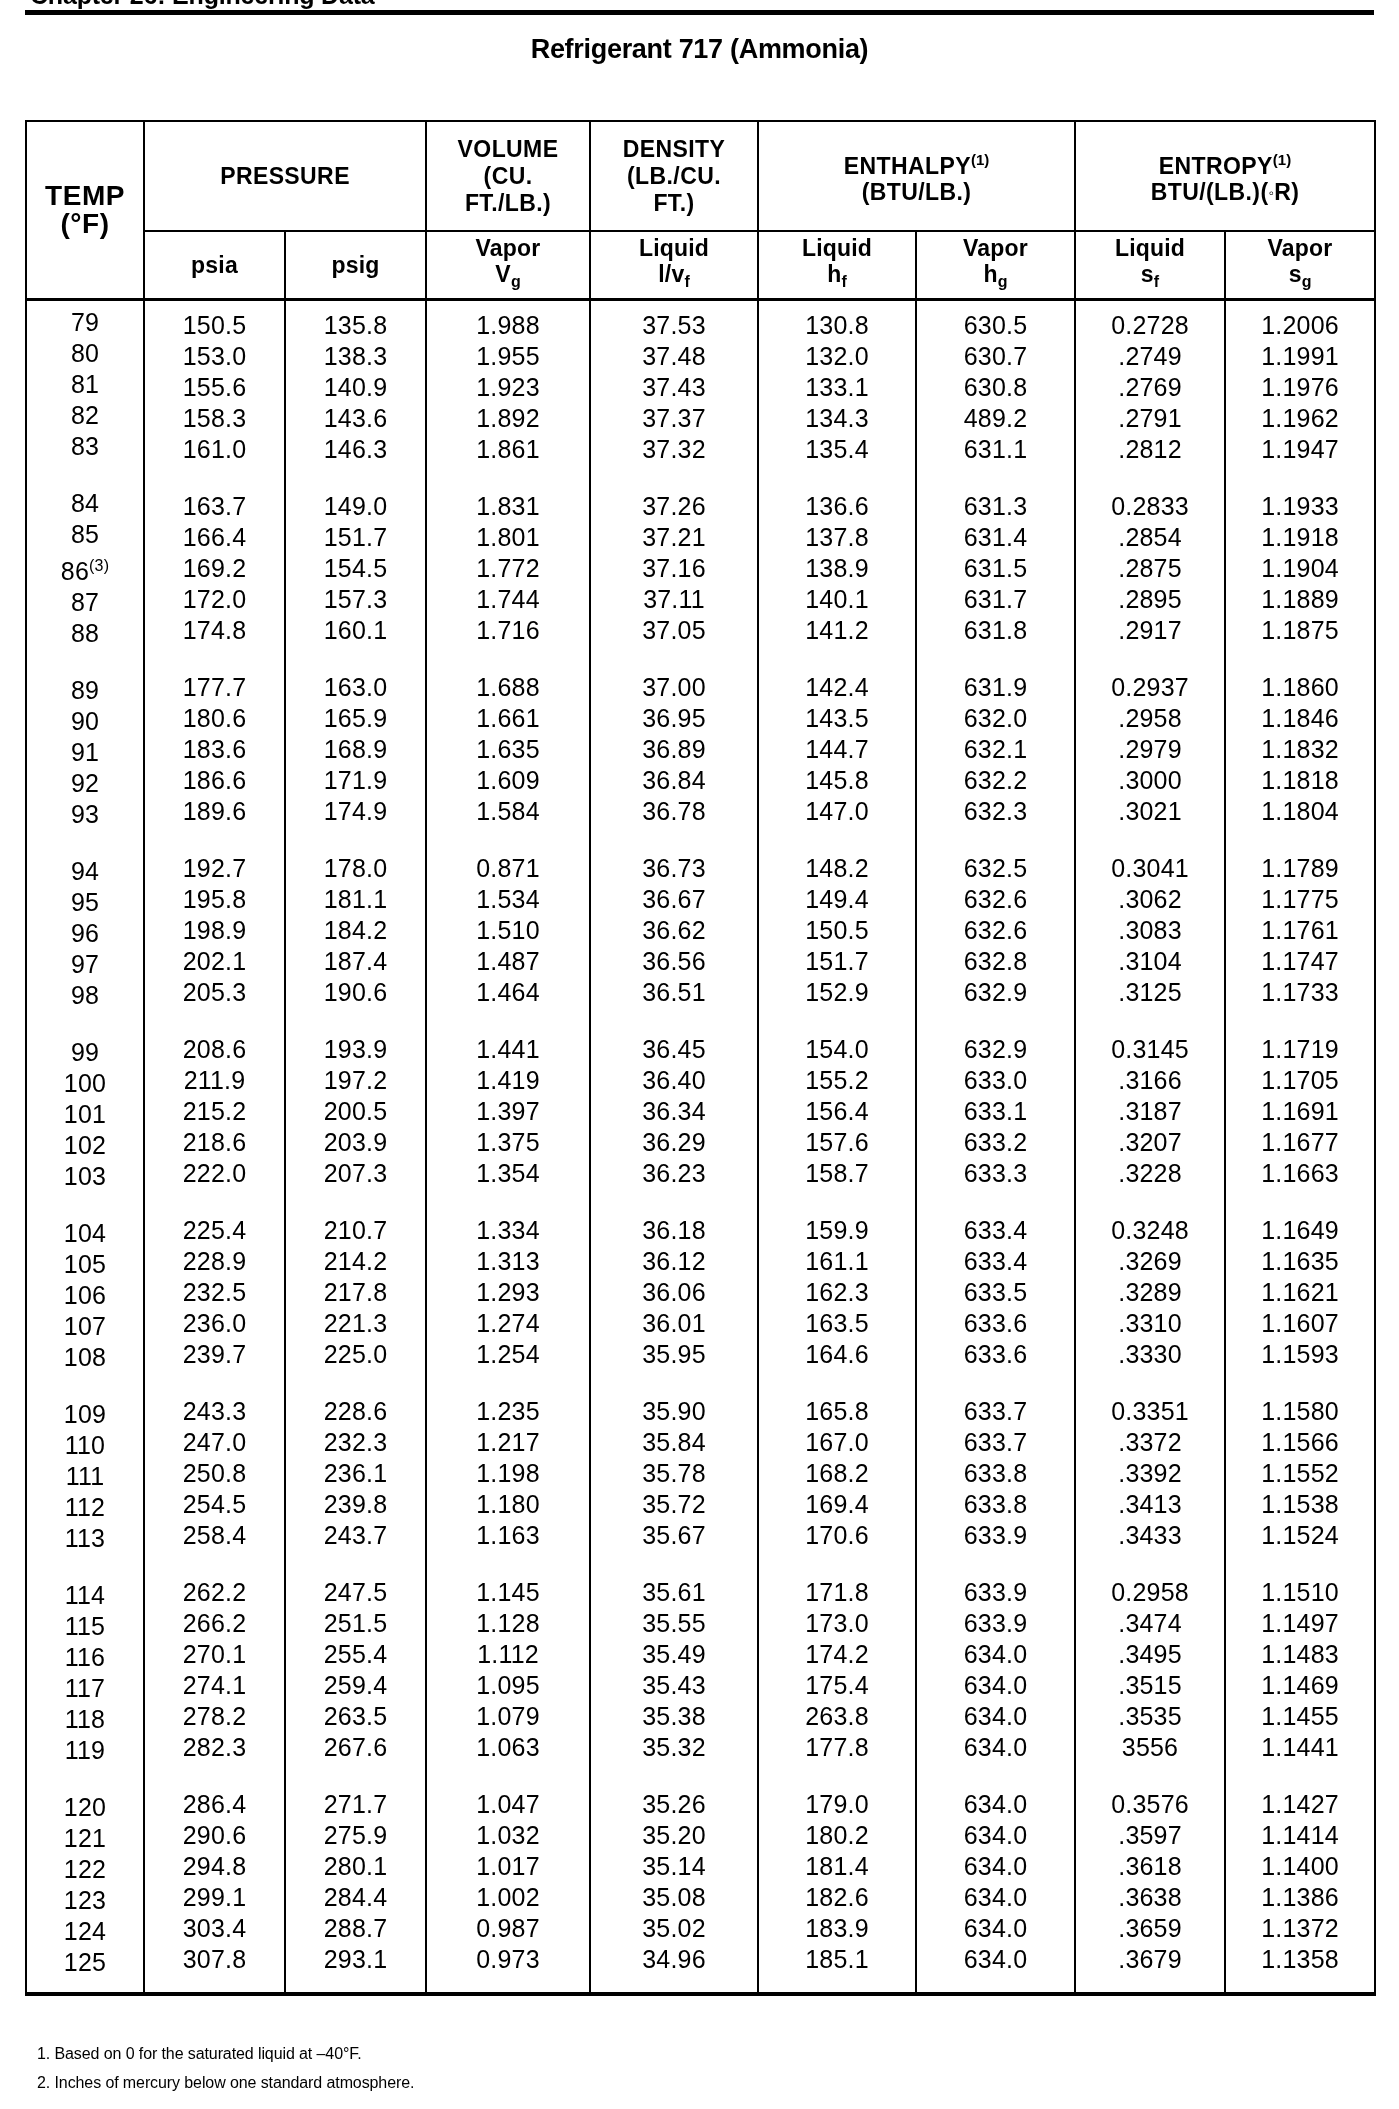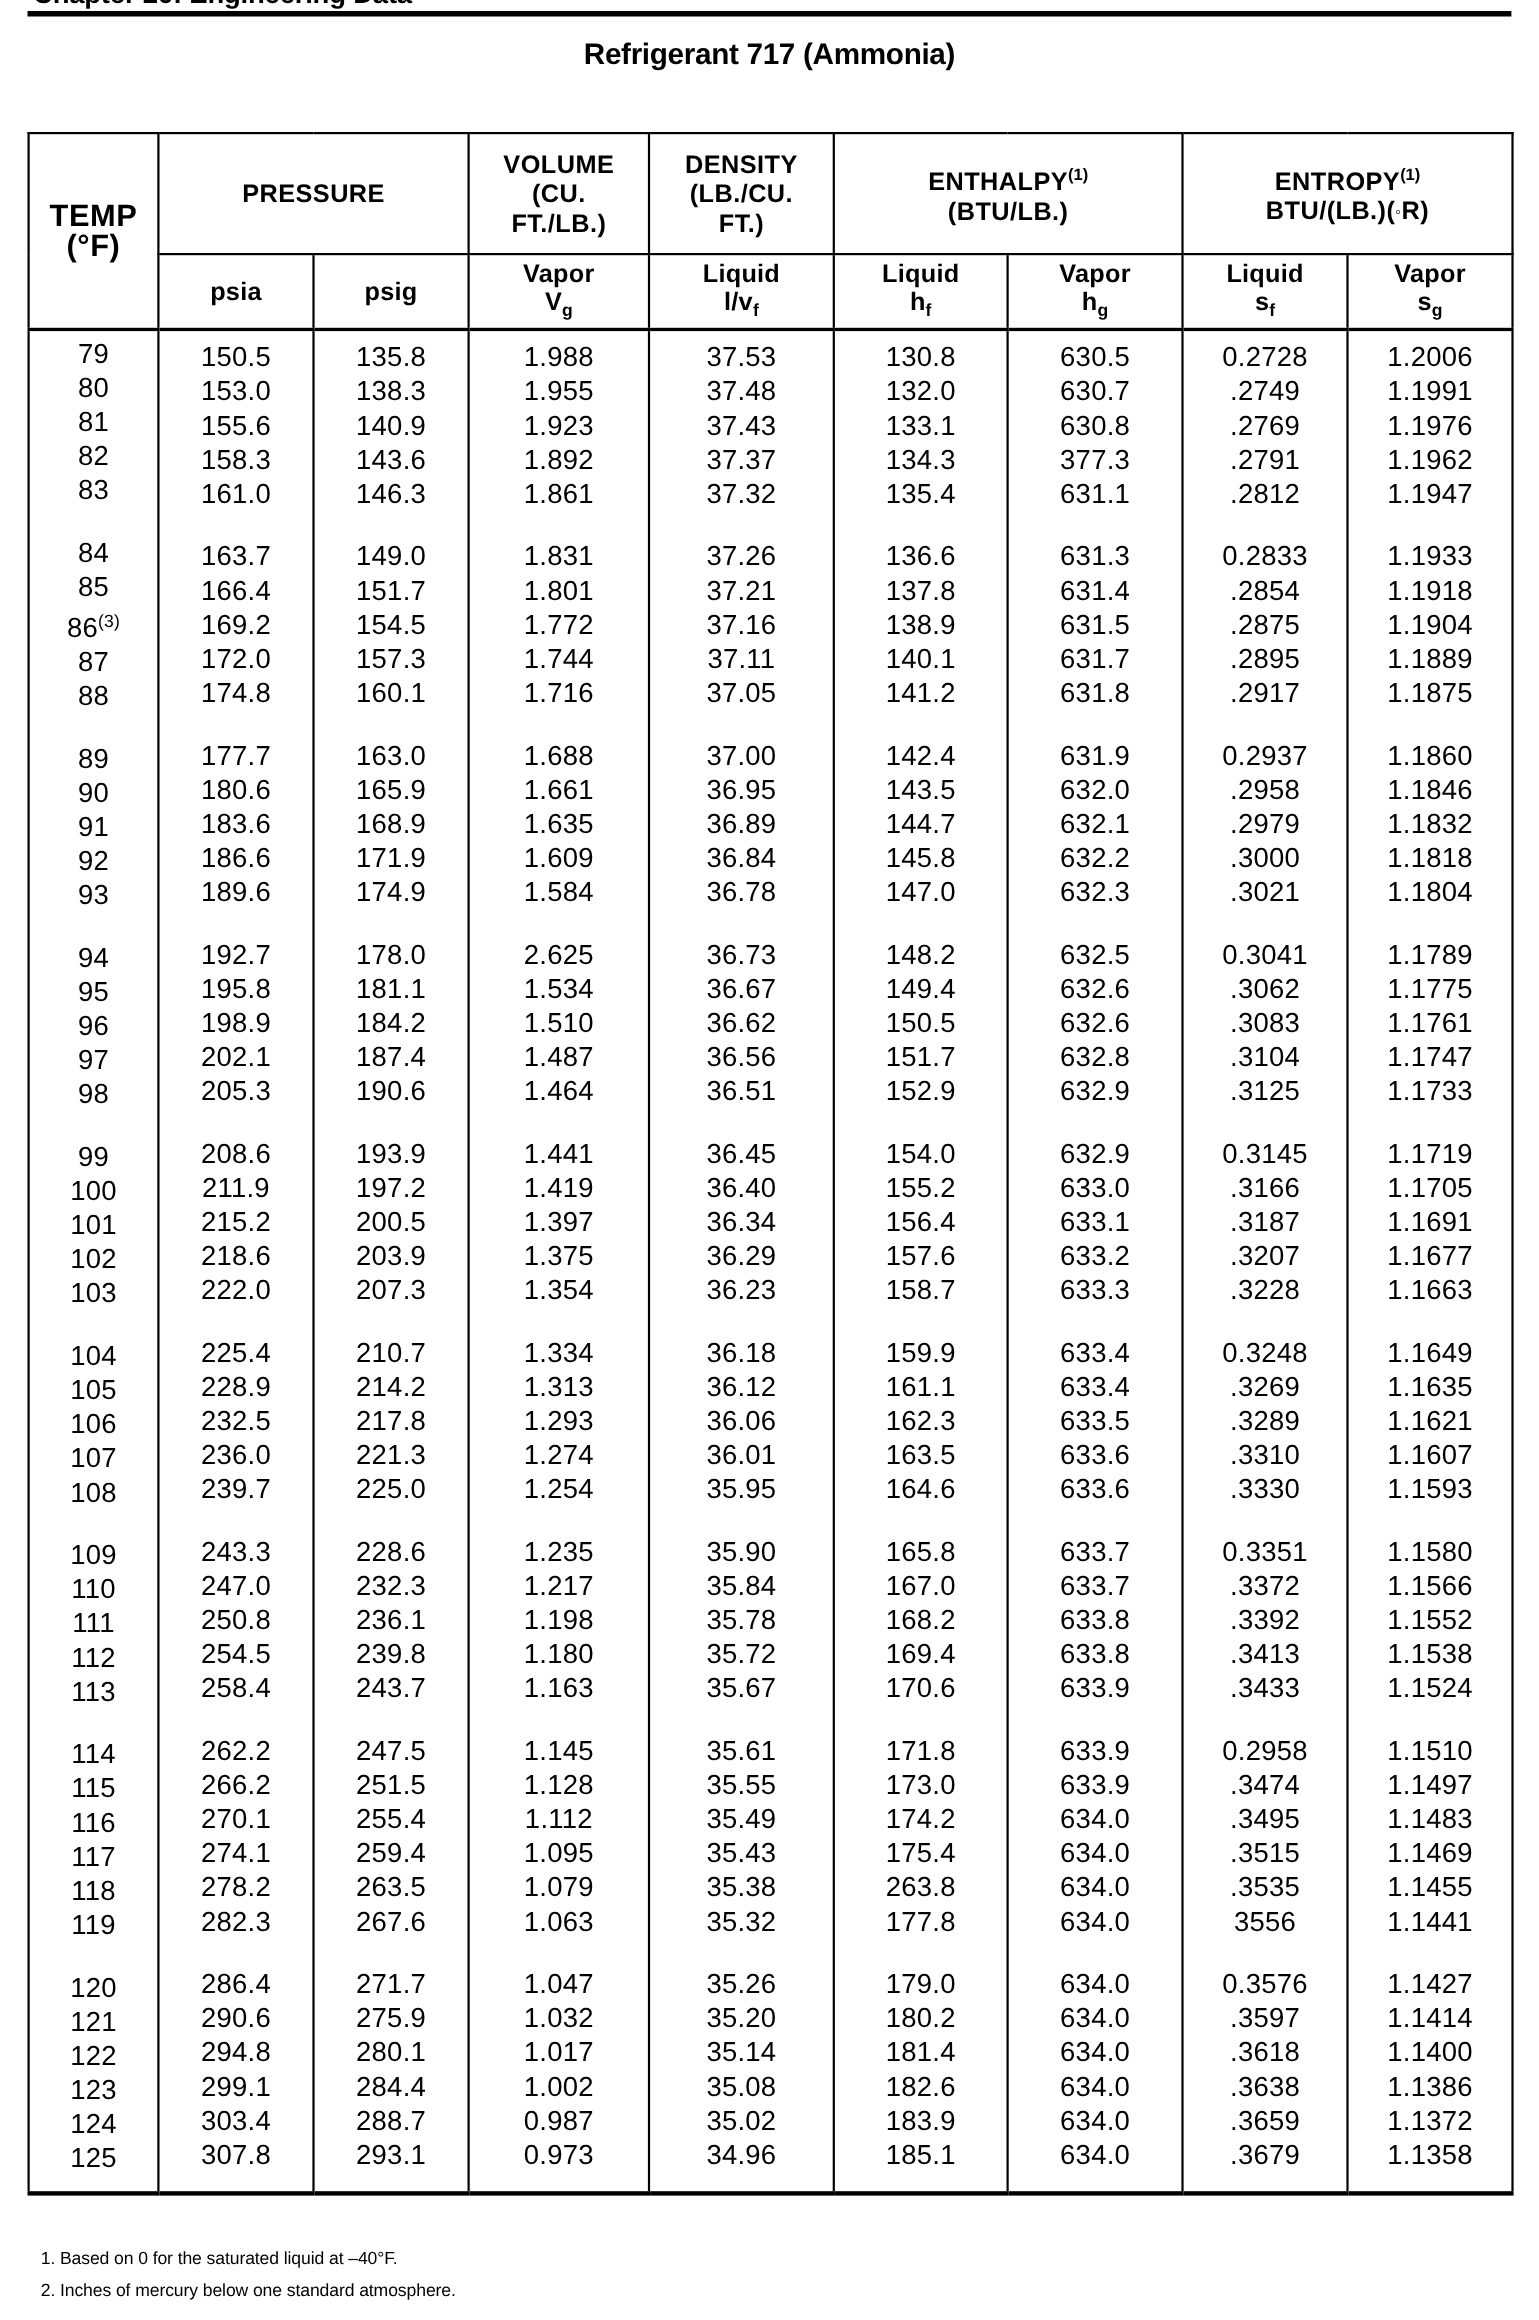--- a/index.html
+++ b/index.html
@@ -478,21 +478,21 @@
                   <span class="val">1.716</span>
                 </span>
                 <span class="grp">
                   <span class="val">1.688</span>
                   <span class="val">1.661</span>
                   <span class="val">1.635</span>
                   <span class="val">1.609</span>
                   <span class="val">1.584</span>
                 </span>
                 <span class="grp">
-                  <span class="val">2.625</span>
+                  <span class="val">0.871</span>
                   <span class="val">1.534</span>
                   <span class="val">1.510</span>
                   <span class="val">1.487</span>
                   <span class="val">1.464</span>
                 </span>
                 <span class="grp">
                   <span class="val">1.441</span>
                   <span class="val">1.419</span>
                   <span class="val">1.397</span>
                   <span class="val">1.375</span>
@@ -670,21 +670,21 @@
                 </span>
                 <span class="lastgrp-pad"></span>
               </span>
             </td>
         <td class="datacell firstbody lastbody">
               <span class="colstack">
                 <span class="grp">
                   <span class="val">630.5</span>
                   <span class="val">630.7</span>
                   <span class="val">630.8</span>
-                  <span class="val">377.3</span>
+                  <span class="val">489.2</span>
                   <span class="val">631.1</span>
                 </span>
                 <span class="grp">
                   <span class="val">631.3</span>
                   <span class="val">631.4</span>
                   <span class="val">631.5</span>
                   <span class="val">631.7</span>
                   <span class="val">631.8</span>
                 </span>
                 <span class="grp">

